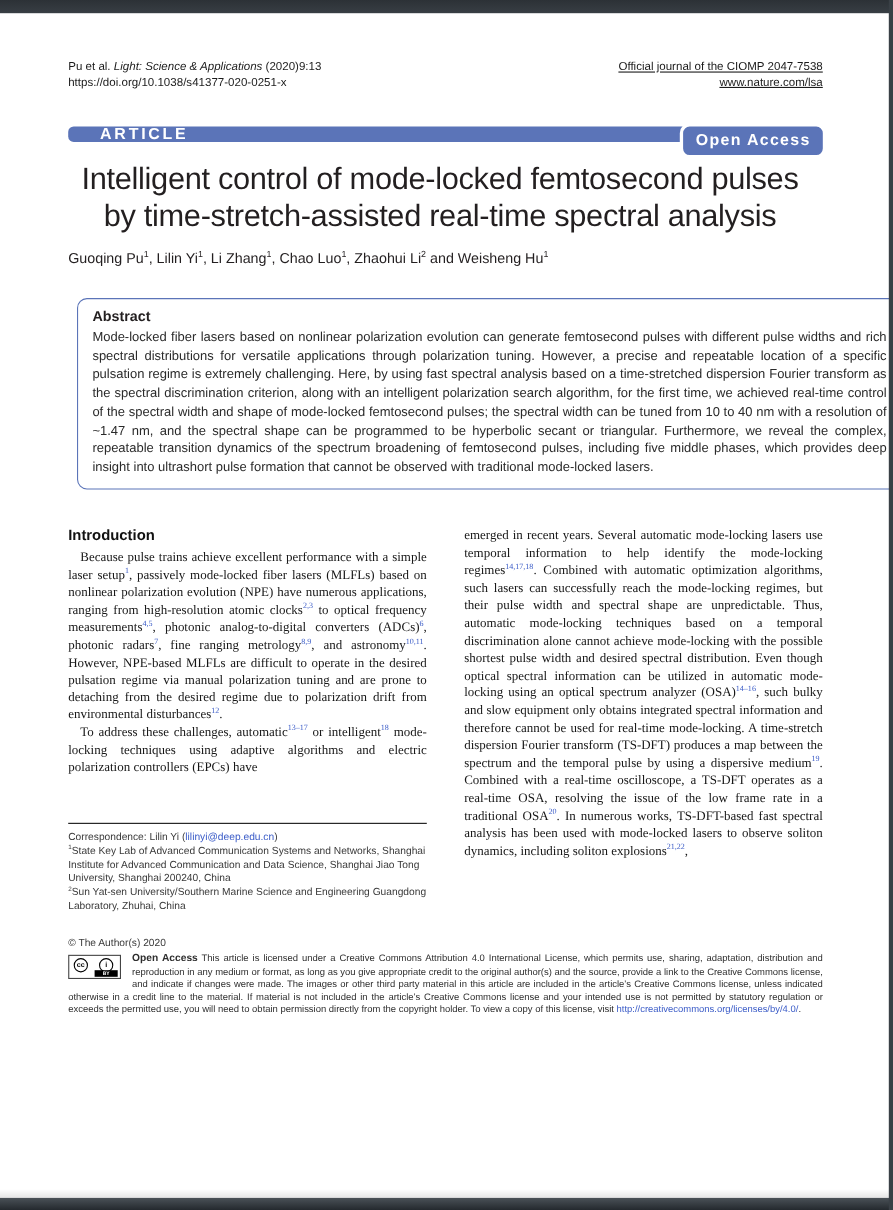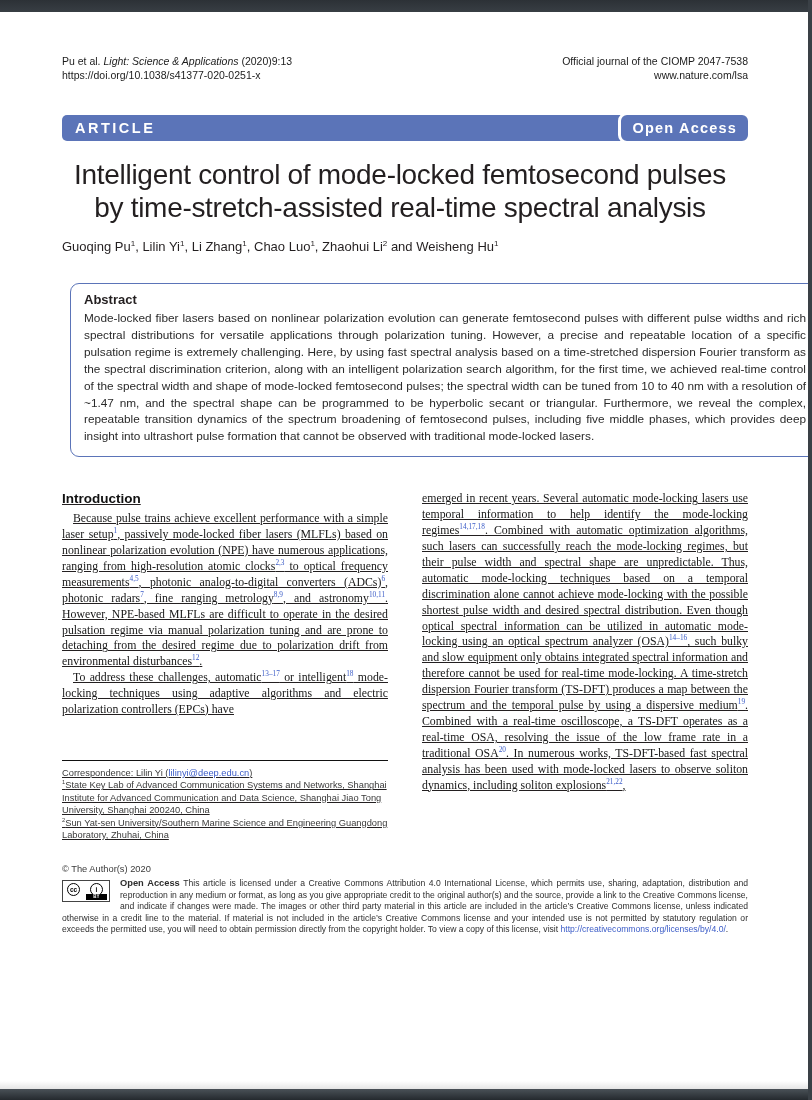--- a/index.html
+++ b/index.html
@@ -15,26 +15,26 @@
   .frame-bottom::before { content:""; position:absolute; top:-8px; left:0; width:100%; height:8px;
     background: linear-gradient(rgba(0,0,0,0), rgba(0,0,0,0.10)); }
   .frame-right { position: absolute; top: 0; right: 0; width: 4px; height: 100%;
     background: #3a4046; z-index: 6; }
 
   .content { position: absolute; top: 12px; left: 62px; width: 686px; }
 
   
   .journal-header { display: flex; justify-content: space-between; margin-top: 42px;
     font-size: 10.5px; line-height: 14px; color: #1b1b1b; }
-  .journal-header .right { text-align: right; }
+  .journal-header .right { text-align: right; text-decoration: underline; }
   .jh-line em { }
 
   
-  .banner { position: relative; margin-top: 33px; height: 26px; background: #5b74b8;
-    border-radius: 5px; display: flex; align-items: center; }
+  .banner { position: relative; margin-top: 33px; height: 14px; background: #5b74b8;
+    border-radius: 5px; display: flex; align-items: center; padding-left: 16px; }
   .banner .article-label { color: #ffffff; font-weight: bold; font-size: 14.5px;
     letter-spacing: 2.5px; padding-left: 13px; }
   .open-access-tab { position: absolute; right: -3px; top: -3px; height: 32px;
     background: #5b74b8; border: 3px solid #ffffff; border-radius: 9px;
     display: flex; align-items: center; padding: 0 11px;
     color: #ffffff; font-weight: bold; font-size: 14.5px; letter-spacing: 1.2px; }
 
   
   .paper-title { margin-top: 17px; width: 676px; font-size: 28px; line-height: 33px;
     font-weight: 500; letter-spacing: -0.3px; color: #231f20; text-align: center; }
@@ -46,21 +46,21 @@
     border: 1.5px solid #5b74b8; border-radius: 9px; padding: 8px 13px 11px 13px; }
   .abstract-heading { font-size: 13px; font-weight: bold; margin-bottom: 3px; }
   .abstract-body { font-size: 11.8px; line-height: 16.9px; text-align: justify; color: #2a2a2a; }
 
   
   sup { font-size: 0.62em; vertical-align: super; line-height: 0; }
   .intro-col sup { color: #3a5bc7; }
   .lnk { color: #3a5bc7; }
 
   
-  .intro-section { display: flex; gap: 34px; margin-top: 34px; text-decoration: underline; }
+  .intro-section { display: flex; gap: 34px; margin-top: 34px; }
   .intro-col { width: 334px; font-family: "Liberation Serif", serif;
     font-size: 11.8px; line-height: 15.9px; text-align: justify; color: #161616; }
   .intro-heading { font-family: "Liberation Sans", sans-serif; font-size: 13.5px;
     font-weight: bold; color: #111; margin-bottom: 4px; }
   .intro-col p.para { text-indent: 11px; }
   .intro-col p.para.no-indent { text-indent: 0; }
 
   
   .footnote-block { margin-top: 42px; border-top: 1.5px solid #111; padding-top: 6px;
     font-family: "Liberation Sans", sans-serif; font-size: 9.3px; line-height: 12.4px;

